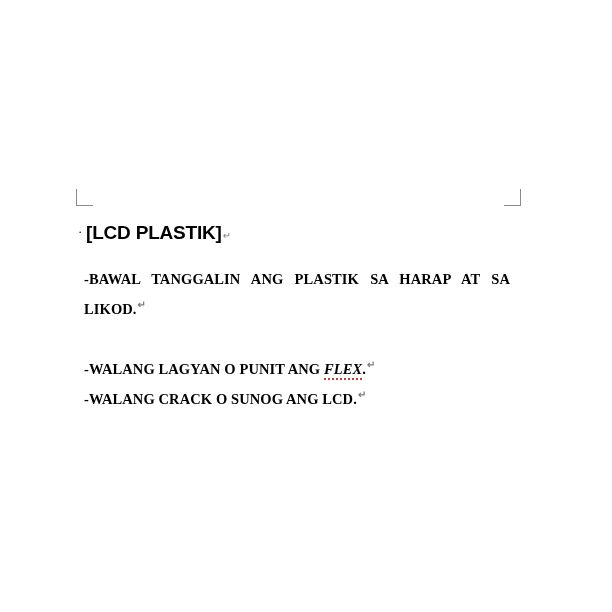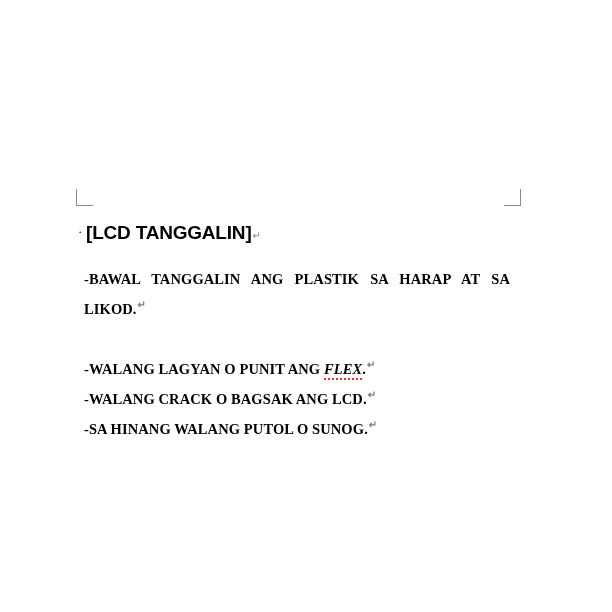--- a/index.html
+++ b/index.html
@@ -121,36 +121,33 @@
 
 <div class="page">
 
   <div class="crop tl"></div>
   <div class="crop tr"></div>
 
   <div class="content">
 
     <div class="heading-line">
       <span class="bullet-dot">·</span>
-      <span class="heading-text">[LCD TANGGALIN]</span>
+      <span class="heading-text">[LCD PLASTIK]</span>
       <span class="pilcrow">↵</span>
     </div>
 
     <p class="para justify-block">
       <span>-BAWAL TANGGALIN ANG PLASTIK SA HARAP AT SA LIKOD.</span><span class="pilcrow">↵</span>
     </p>
 
     <p class="para">
       <span>-WALANG LAGYAN O PUNIT ANG </span><span class="spell">FLEX</span><span>.</span><span class="pilcrow">↵</span>
     </p>
 
     <p class="para">
-      <span>-WALANG CRACK O BAGSAK ANG LCD.</span><span class="pilcrow">↵</span>
+      <span>-WALANG CRACK O SUNOG ANG LCD.</span><span class="pilcrow">↵</span>
     </p>
 
-    <p class="para">
-      <span>-SA HINANG WALANG PUTOL O SUNOG.</span><span class="pilcrow">↵</span>
-    </p>
 
 
 
   </div>
 </div>
 
 </body></html>

